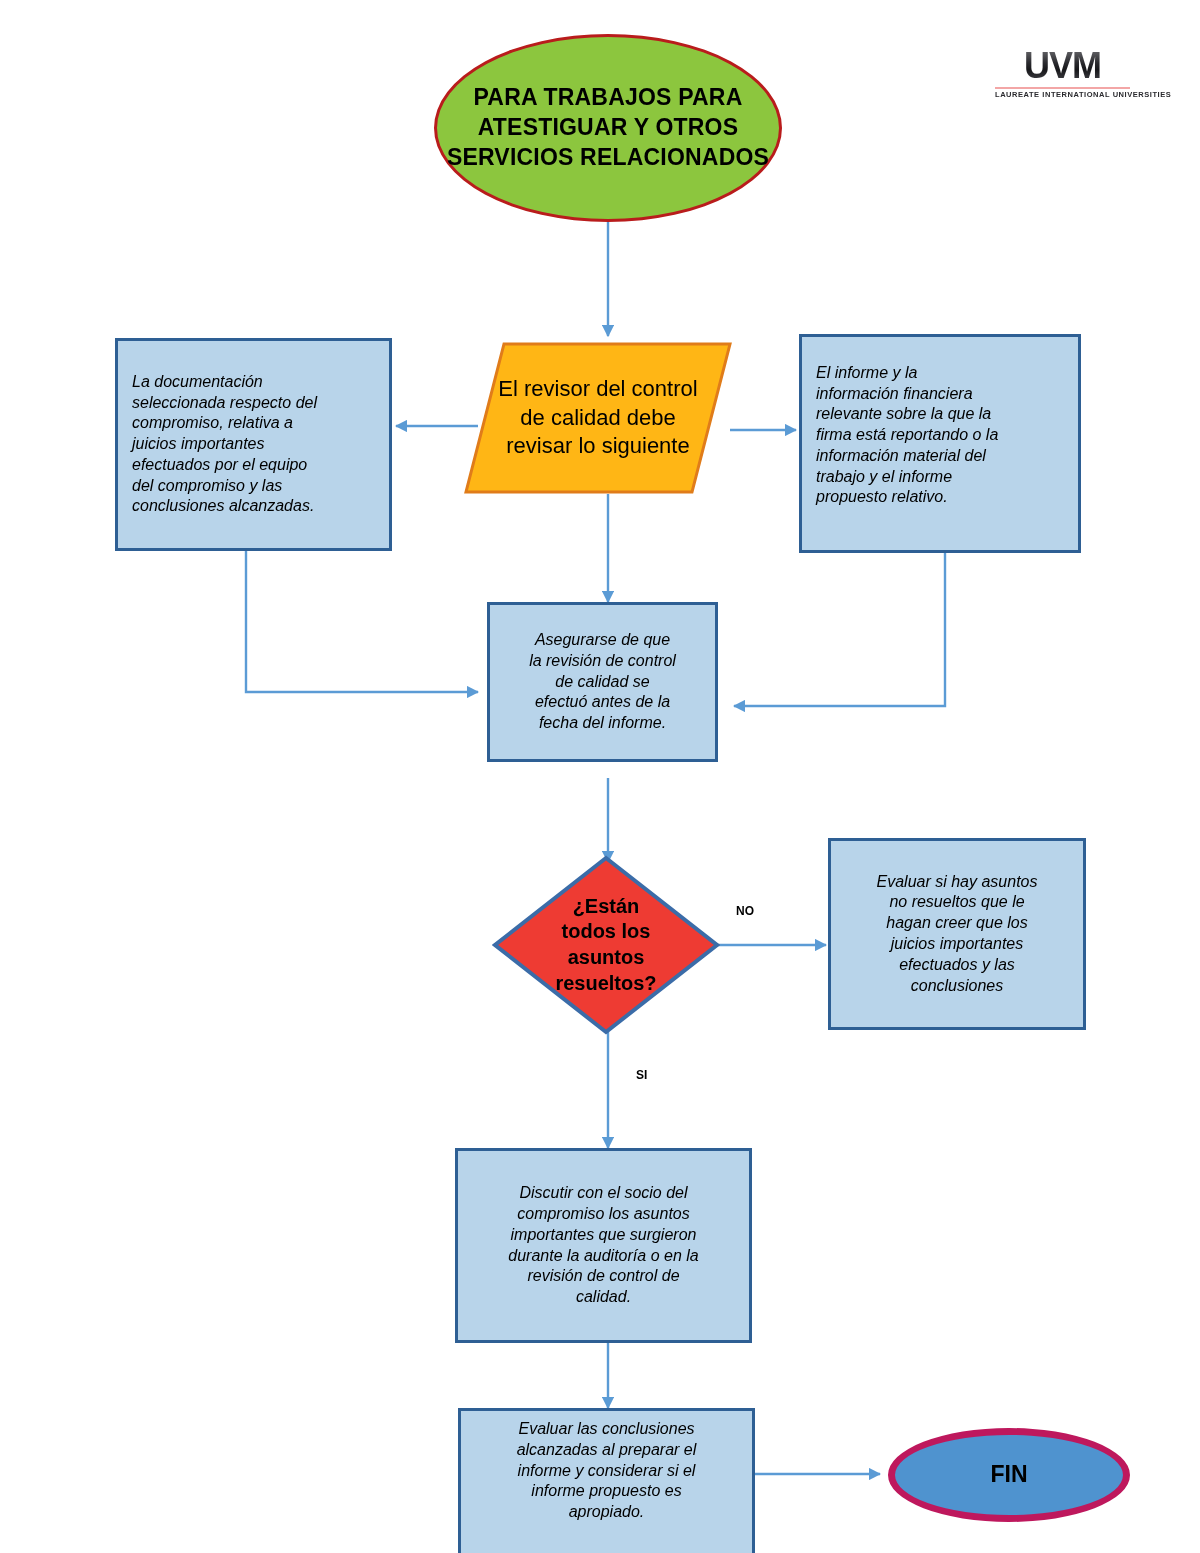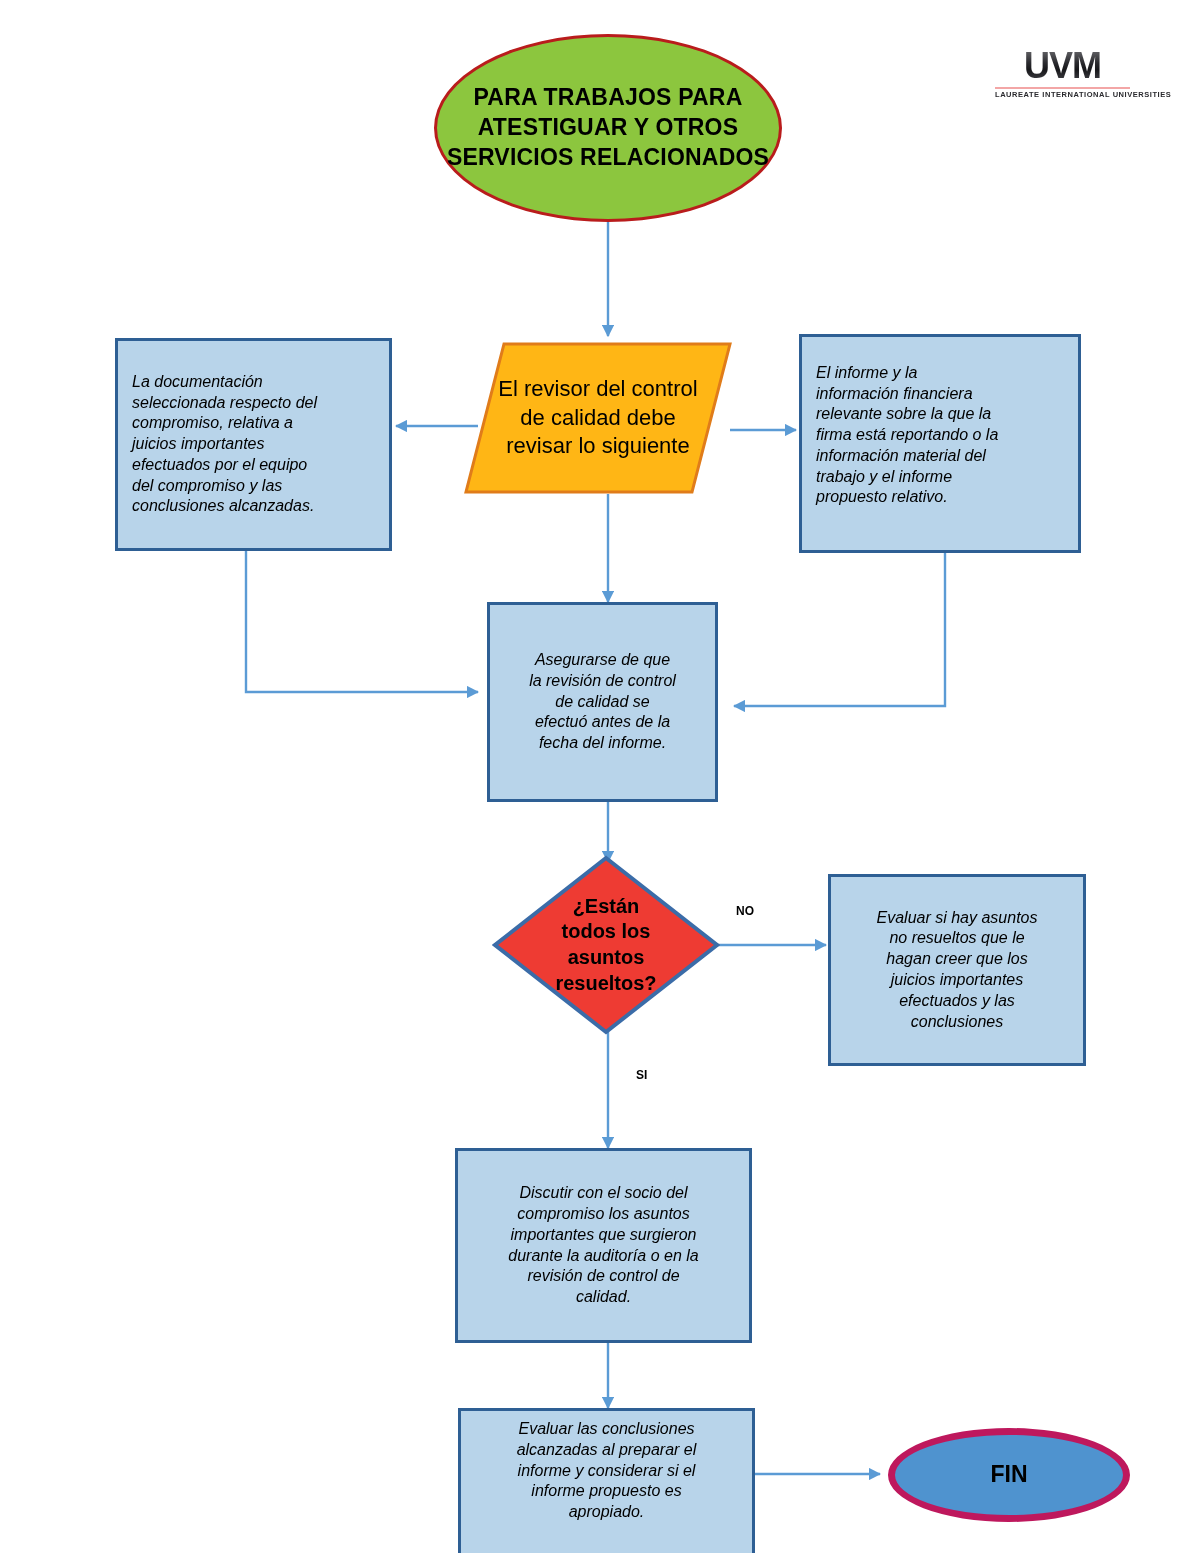--- a/index.html
+++ b/index.html
@@ -241,21 +241,21 @@
   <div class="proc left" style="left:799px; top:334px; width:282px; height:219px; padding:6px 10px 22px 14px;">
     <div class="node-text">El informe y la
 información financiera
 relevante sobre la que la
 firma está reportando o la
 información material del
 trabajo y el informe
 propuesto relativo.</div>
   </div>
 
-  <div class="proc center" style="left:487px; top:602px; width:231px; height:200px; padding:6px 8px;">
+  <div class="proc center" style="left:487px; top:602px; width:231px; height:160px; padding:6px 8px;">
     <div class="node-text">Asegurarse de que
 la revisión de control
 de calidad se
 efectuó antes de la
 fecha del informe.</div>
   </div>
 
   <div class="diamond" style="left:492px; top:855px; width:228px; height:180px;">
     <svg viewBox="0 0 228 180" preserveAspectRatio="none" xmlns="http://www.w3.org/2000/svg">
       <polygon points="114,3 225,90 114,177 3,90" fill="#ee3b33" stroke="#3b6ca8" stroke-width="4"></polygon>
@@ -266,21 +266,21 @@
 resueltos?</div>
   </div>
 
   <div class="edge-label" style="left:736px; top:904px;">
     <span>NO</span>
   </div>
   <div class="edge-label" style="left:624px; top:1068px;margin-left:12px;">
     <span>SI</span>
   </div>
 
-  <div class="proc center" style="left:828px; top:838px; width:258px; height:192px; padding:6px 8px;margin-top:36px;">
+  <div class="proc center" style="left:828px; top:838px; width:258px; height:192px; padding:6px 8px;">
     <div class="node-text">Evaluar si hay asuntos
 no resueltos que le
 hagan creer que los
 juicios importantes
 efectuados y las
 conclusiones</div>
   </div>
 
   <div class="proc center" style="left:455px; top:1148px; width:297px; height:195px; padding:6px 8px;">
     <div class="node-text">Discutir con el socio del

